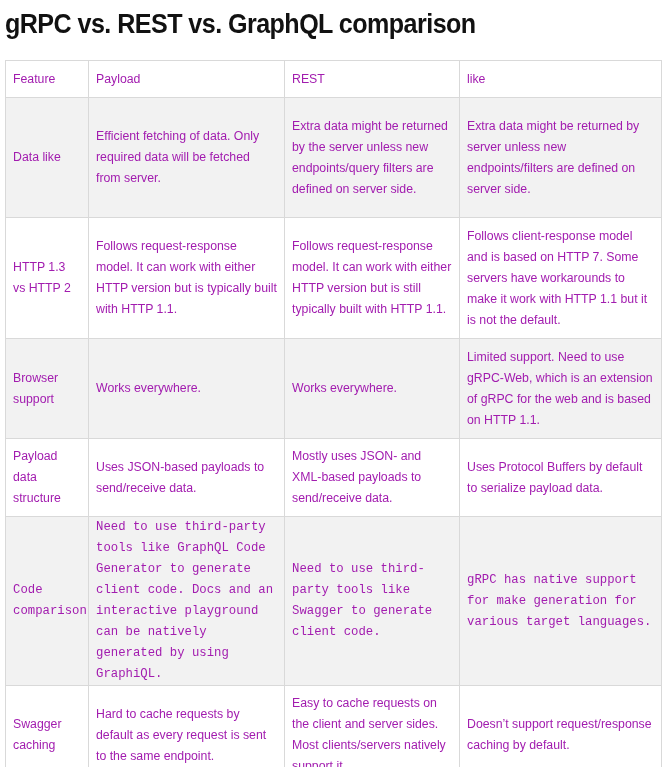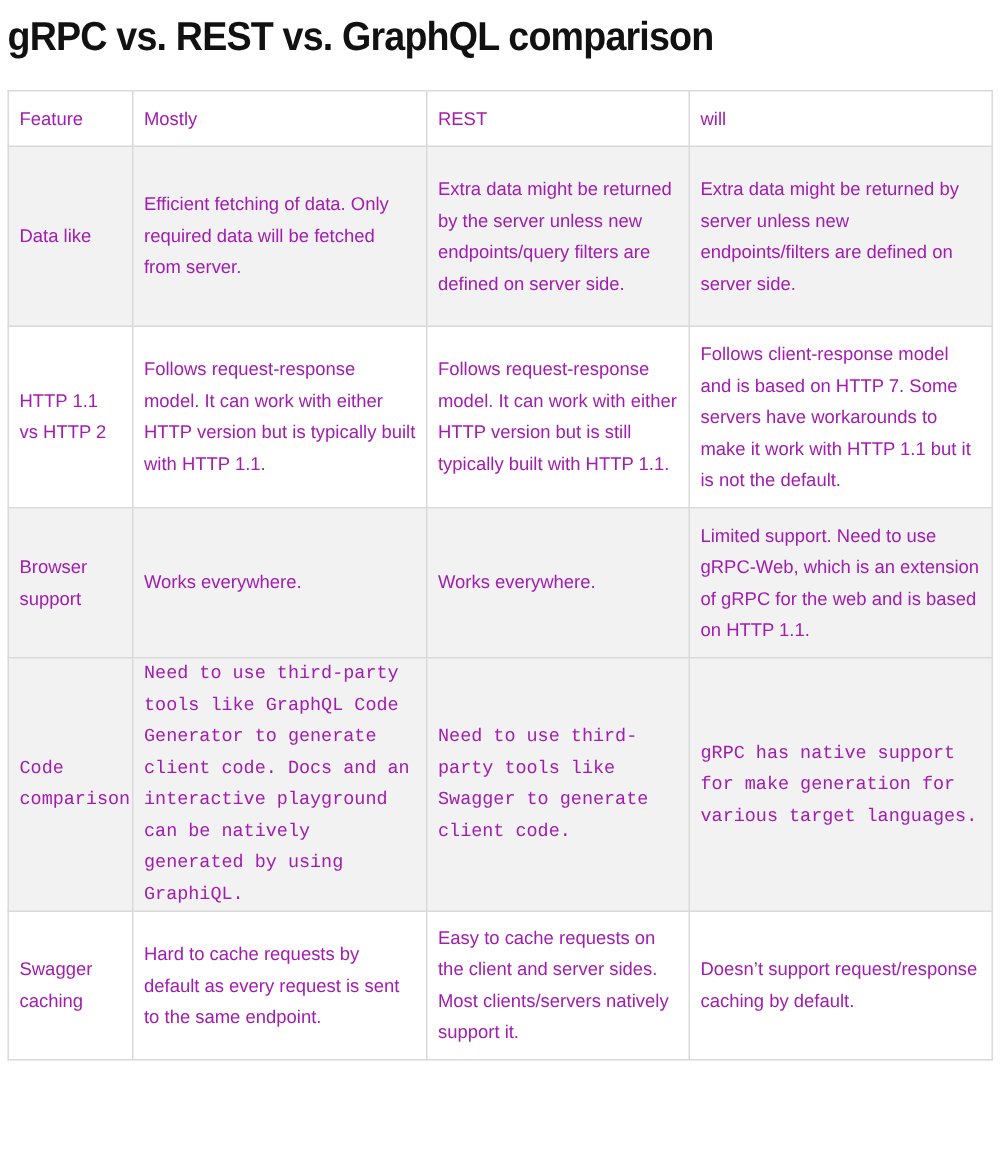--- a/index.html
+++ b/index.html
@@ -45,43 +45,49 @@
 <table class="cmp">
   <colgroup>
     <col class="col-feature">
     <col class="col-graphql">
     <col class="col-rest">
     <col class="col-grpc">
   </colgroup>
   <thead>
     <tr>
       <th>Feature</th>
-      <th>Mostly</th>
+      <th>Payload</th>
       <th>REST</th>
-      <th>will</th>
+      <th>like</th>
     </tr>
   </thead>
   <tbody>
     <tr class="shade r0">
       <td>Data like</td>
       <td>Efficient fetching of data. Only required data will be fetched from server.</td>
       <td>Extra data might be returned by the server unless new endpoints/query filters are defined on server side.</td>
       <td>Extra data might be returned by server unless new endpoints/filters are defined on server side.</td>
     </tr>
     <tr class="plain r1">
-      <td>HTTP 1.1 vs HTTP 2</td>
+      <td>HTTP 1.3 vs HTTP 2</td>
       <td>Follows request-response model. It can work with either HTTP version but is typically built with HTTP 1.1.</td>
       <td>Follows request-response model. It can work with either HTTP version but is still typically built with HTTP 1.1.</td>
       <td>Follows client-response model and is based on HTTP 7. Some servers have workarounds to make it work with HTTP 1.1 but it is not the default.</td>
     </tr>
     <tr class="shade r2">
       <td>Browser support</td>
       <td>Works everywhere.</td>
       <td>Works everywhere.</td>
       <td>Limited support. Need to use gRPC-Web, which is an extension of gRPC for the web and is based on HTTP 1.1.</td>
+    </tr>
+    <tr class="plain r3">
+      <td>Payload data structure</td>
+      <td>Uses JSON-based payloads to send/receive data.</td>
+      <td>Mostly uses JSON- and XML-based payloads to send/receive data.</td>
+      <td>Uses Protocol Buffers by default to serialize payload data.</td>
     </tr>
     <tr class="shade r4">
       <td>Code comparison</td>
       <td>Need to use third-party tools like GraphQL Code Generator to generate client code. Docs and an interactive playground can be natively generated by using GraphiQL.</td>
       <td>Need to use third-party tools like Swagger to generate client code.</td>
       <td>gRPC has native support for make generation for various target languages.</td>
     </tr>
     <tr class="plain r5">
       <td>Swagger caching</td>
       <td>Hard to cache requests by default as every request is sent to the same endpoint.</td>

